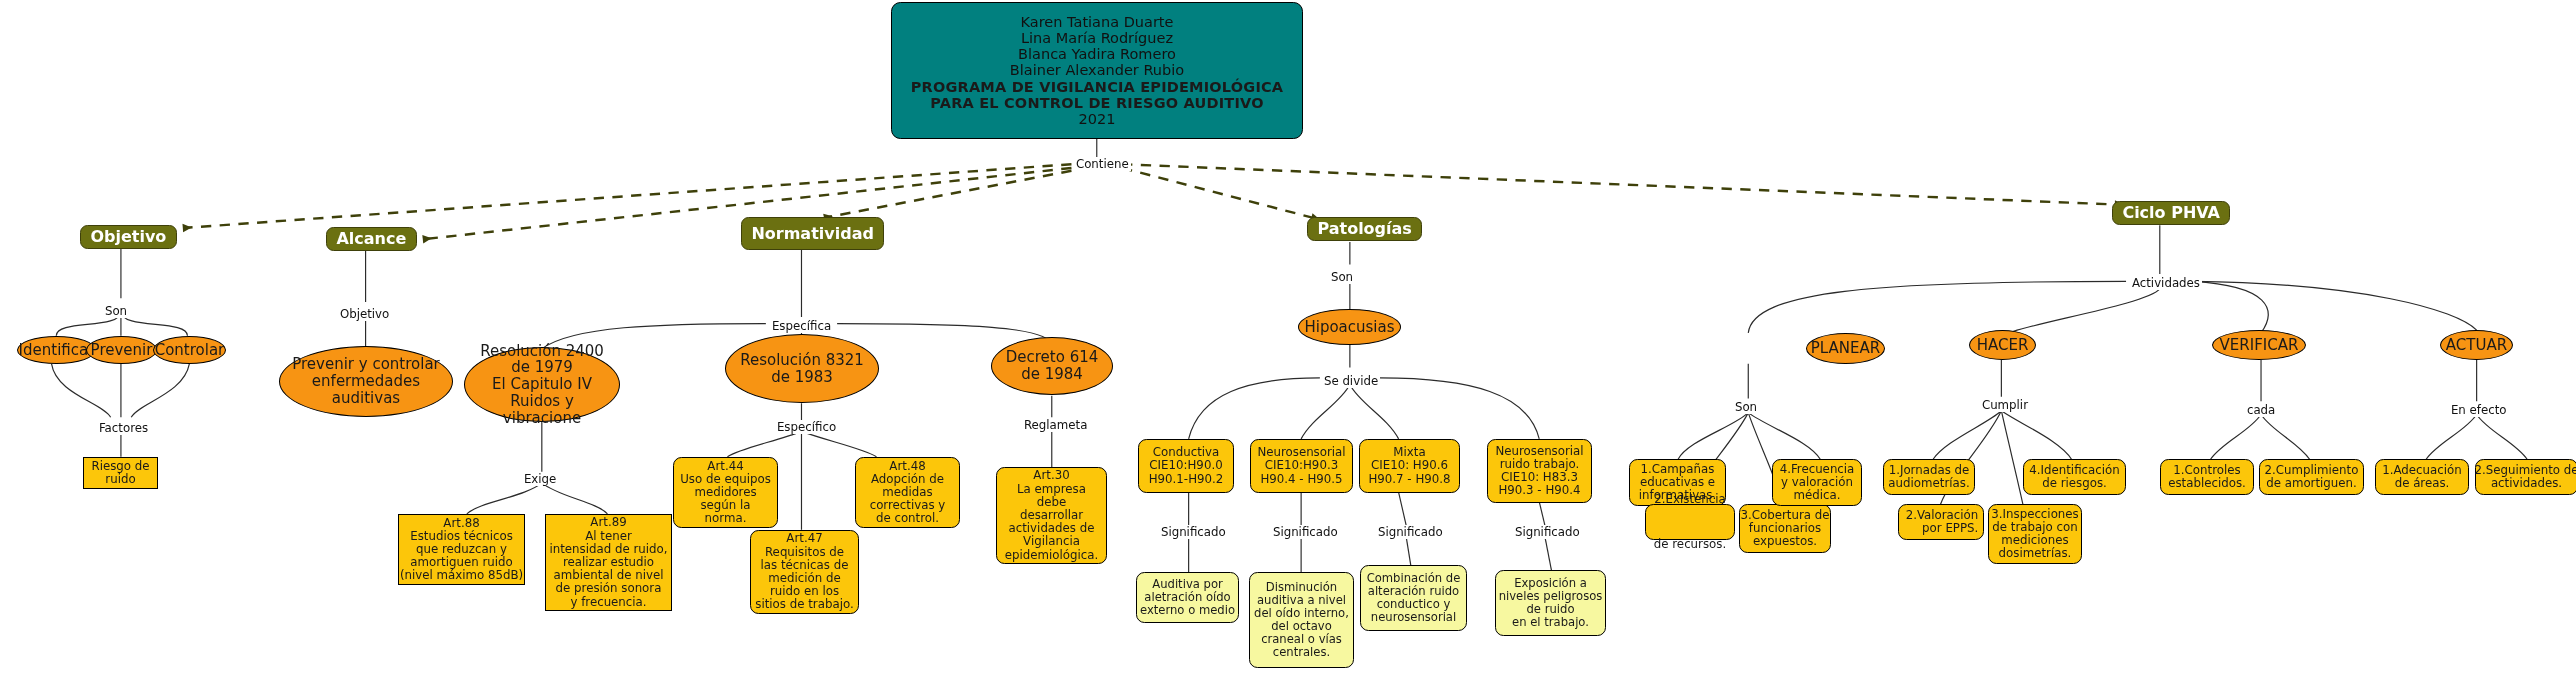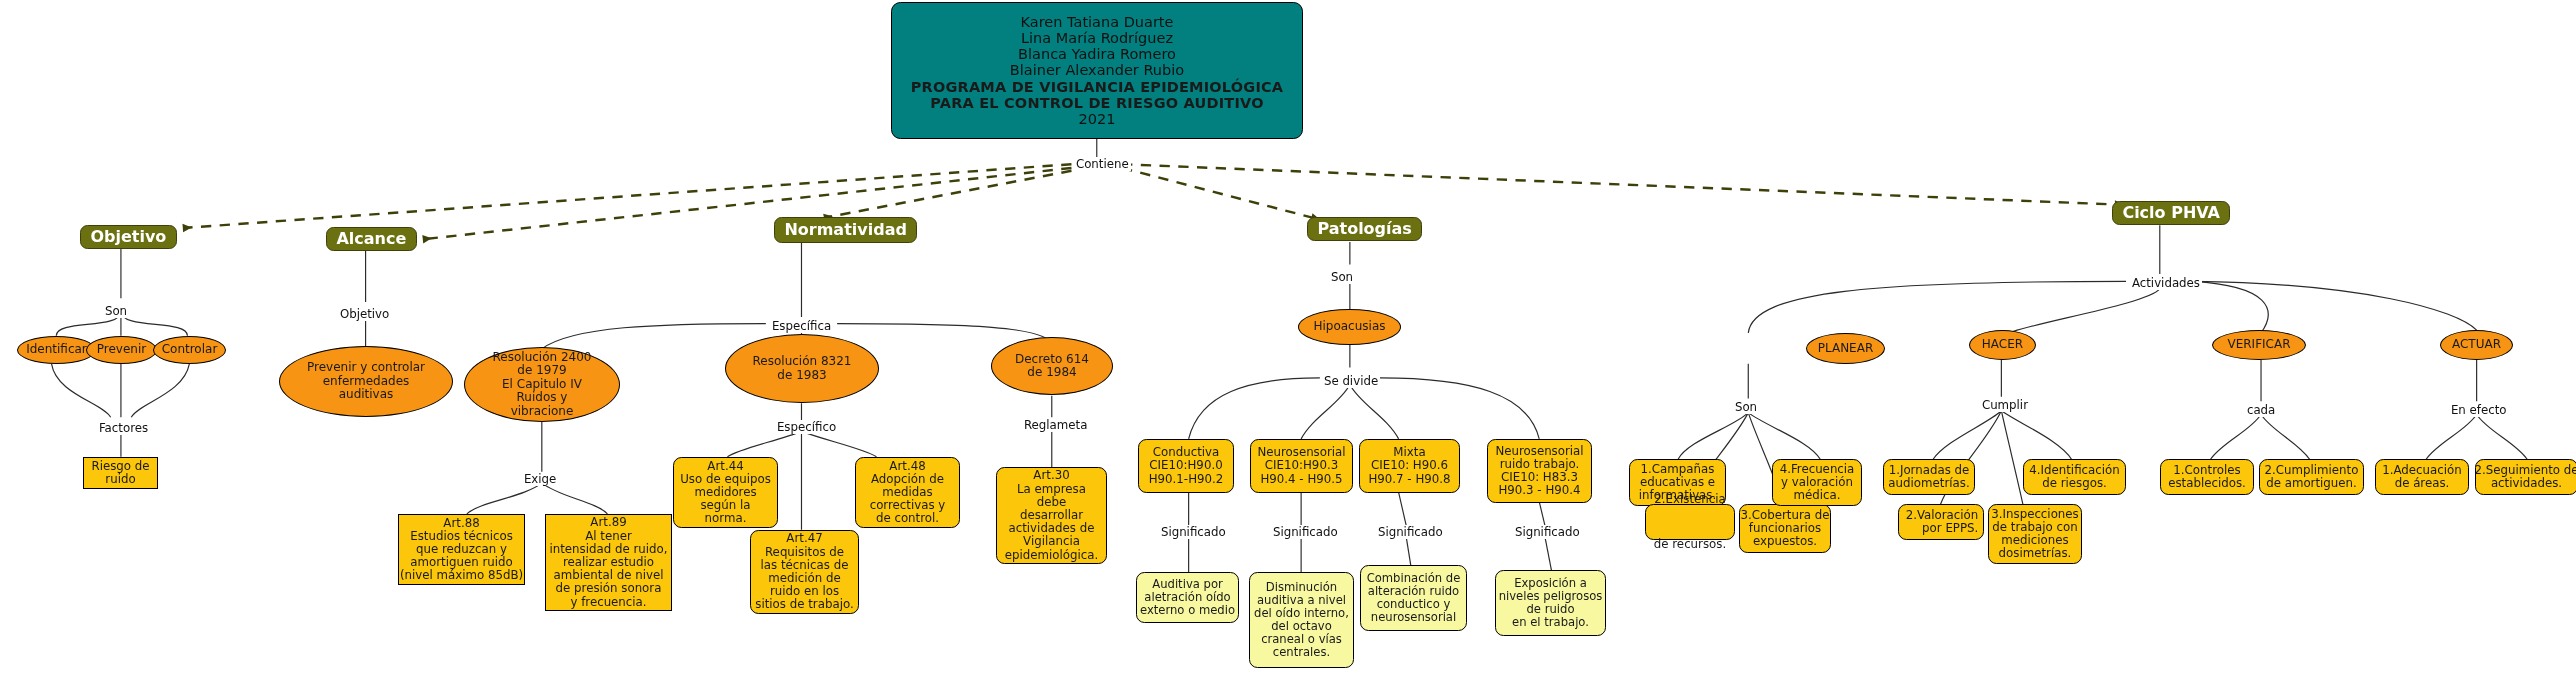--- a/index.html
+++ b/index.html
@@ -15,21 +15,21 @@
              flex-direction:column;padding:3.7px 7.5px;}
   .title-box .ln{font-size:14.5px;color:#111;white-space:nowrap;}
   .title-box .bold{font-weight:bold;font-size:14.5px;letter-spacing:0.2px;}
 
   
   .pill{background:#6b7011;border:1.9px solid #3e400a;border-radius:7.5px;color:#fff;
         font-weight:bold;font-size:16px;padding:1.9px 9.4px;white-space:nowrap;}
 
   
   .ellipse{background:#f79413;border:1.5px solid #000;border-radius:50%;
-           flex-direction:column;font-size:12px;padding:1.9px 5.6px;justify-content:center;}
+           flex-direction:column;font-size:15px;padding:1.9px 5.6px;justify-content:center;}
   .ellipse .ln{white-space:nowrap;}
 
   
   .goldbox{background:#fcc60a;border:1.7px solid #000;border-radius:8.4px;
            flex-direction:column;font-size:11.8px;padding:2.8px 4.7px;}
   .goldbox .ln{white-space:nowrap;}
 
   
   .goldsharp{background:#fcc60a;border:1.7px solid #000;border-radius:0;
              flex-direction:column;font-size:11.8px;padding:2.8px 4.7px;}
@@ -181,21 +181,21 @@
 
   <div class="node pill" style="left:326px;top:227px;height:24.4px;">Alcance</div>
   <div class="elabel" style="left:338px;top:307px;">Objetivo</div>
 
   <div class="node ellipse" style="left:279px;top:346px;width:174px;height:71px;">
     <div class="ln">Prevenir y controlar</div>
     <div class="ln">enfermedades</div>
     <div class="ln">auditivas</div>
   </div>
 
-  <div class="node pill" style="left:741px;top:217px;height:26px;margin-left:33px;">Normatividad</div>
+  <div class="node pill" style="left:741px;top:217px;height:33px;">Normatividad</div>
   <div class="elabel" style="left:770px;top:319px;">Específica</div>
 
   <div class="node ellipse" style="left:464px;top:347px;width:156px;height:75px;">
     <div class="ln">Resolución 2400</div>
     <div class="ln">de 1979</div>
     <div class="ln">El Capitulo IV</div>
     <div class="ln">Ruidos y</div>
     <div class="ln">vibracione</div>
   </div>
   <div class="elabel" style="left:522px;top:472px;">Exige</div>

